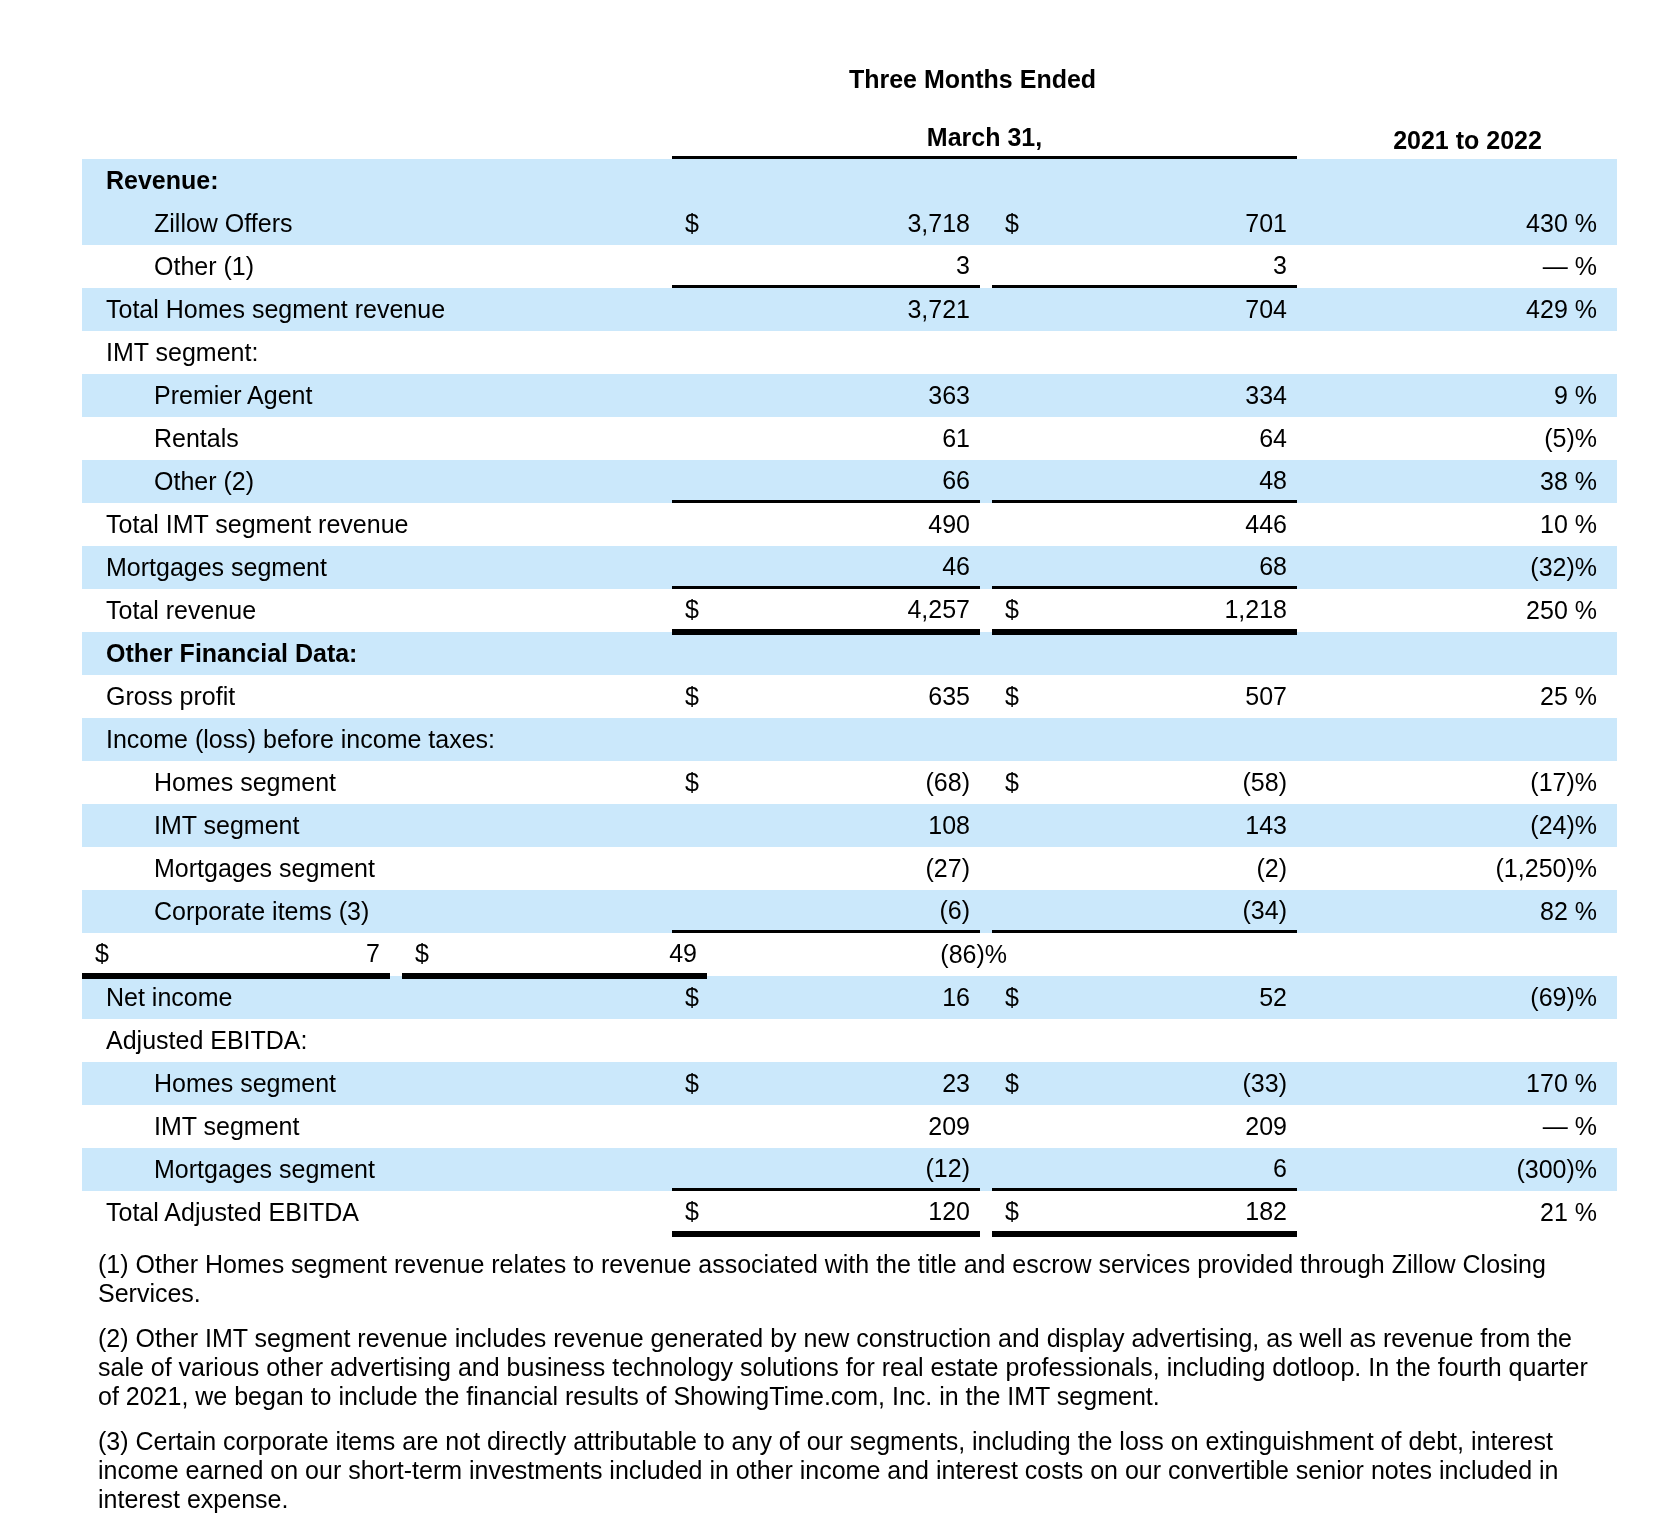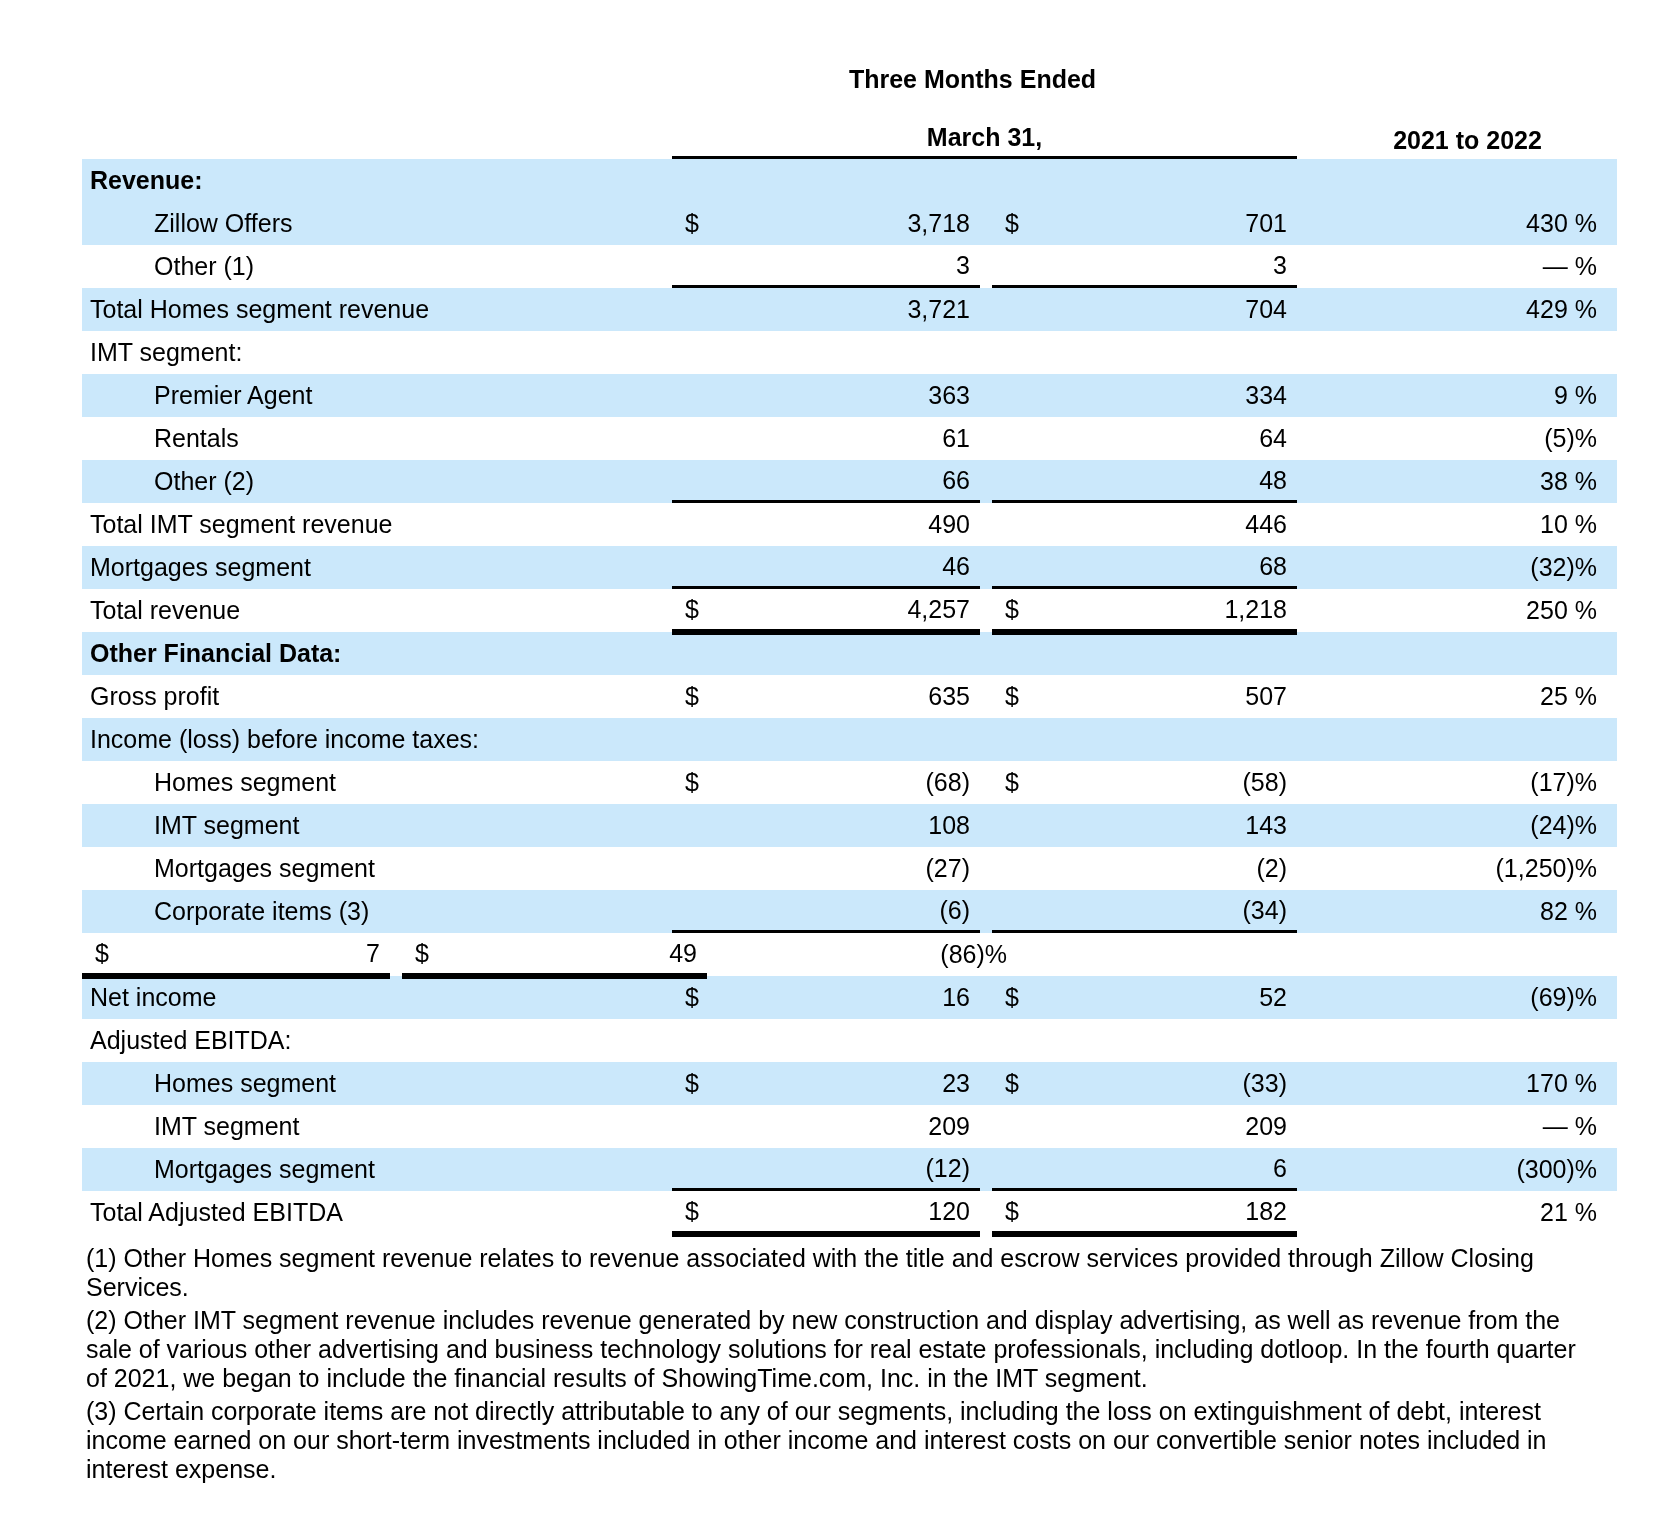--- a/index.html
+++ b/index.html
@@ -24,34 +24,34 @@
   .cM2   { width:305px; flex:none; }
   .gap1  { width:12px;  flex:none; }
   .gap2  { width:21px;  flex:none; }
   .cP    { width:299px; flex:none; }
   .rule  { border-bottom:3px solid #000; }
 
   
   .r { display:flex; height:43px; align-items:stretch; }
   .r > div { display:flex; align-items:center; }
   .bg { background:#cbe8fb; }
-  .lbl { flex:1 1 auto; padding-left:8px; white-space:nowrap; }
+  .lbl { flex:1 1 auto; padding-left:24px; white-space:nowrap; }
   .i .lbl { padding-left:72px; }
   .b .lbl { font-weight:700; }
   .m { width:308px; flex:none; justify-content:space-between; padding:0 10px 0 13px; }
   .m.m2 { width:305px; }
   .p { width:299px; flex:none; justify-content:flex-end; padding-right:20px; }
   .v { margin-left:auto; }
   .ru { border-bottom:3px solid #000; }
   .rd { border-bottom:3px solid #000; position:relative; z-index:2; }
   .rd::after { content:""; position:absolute; left:0; right:0; bottom:-6px; height:3px; background:#000; }
 
   
   .fns { margin:10px 0 0 82px; width:1522px; line-height:29px; }
-  .fns p { margin:4px; }
+  .fns p { margin:16px; }
 </style>
 </head>
 <body>
 
 <div class="tbl">
 
   <div class="hrow h1">
     <div class="cLbl"></div>
     <div class="cSpan hcell">Three Months Ended</div>
     <div class="gap2"></div>

